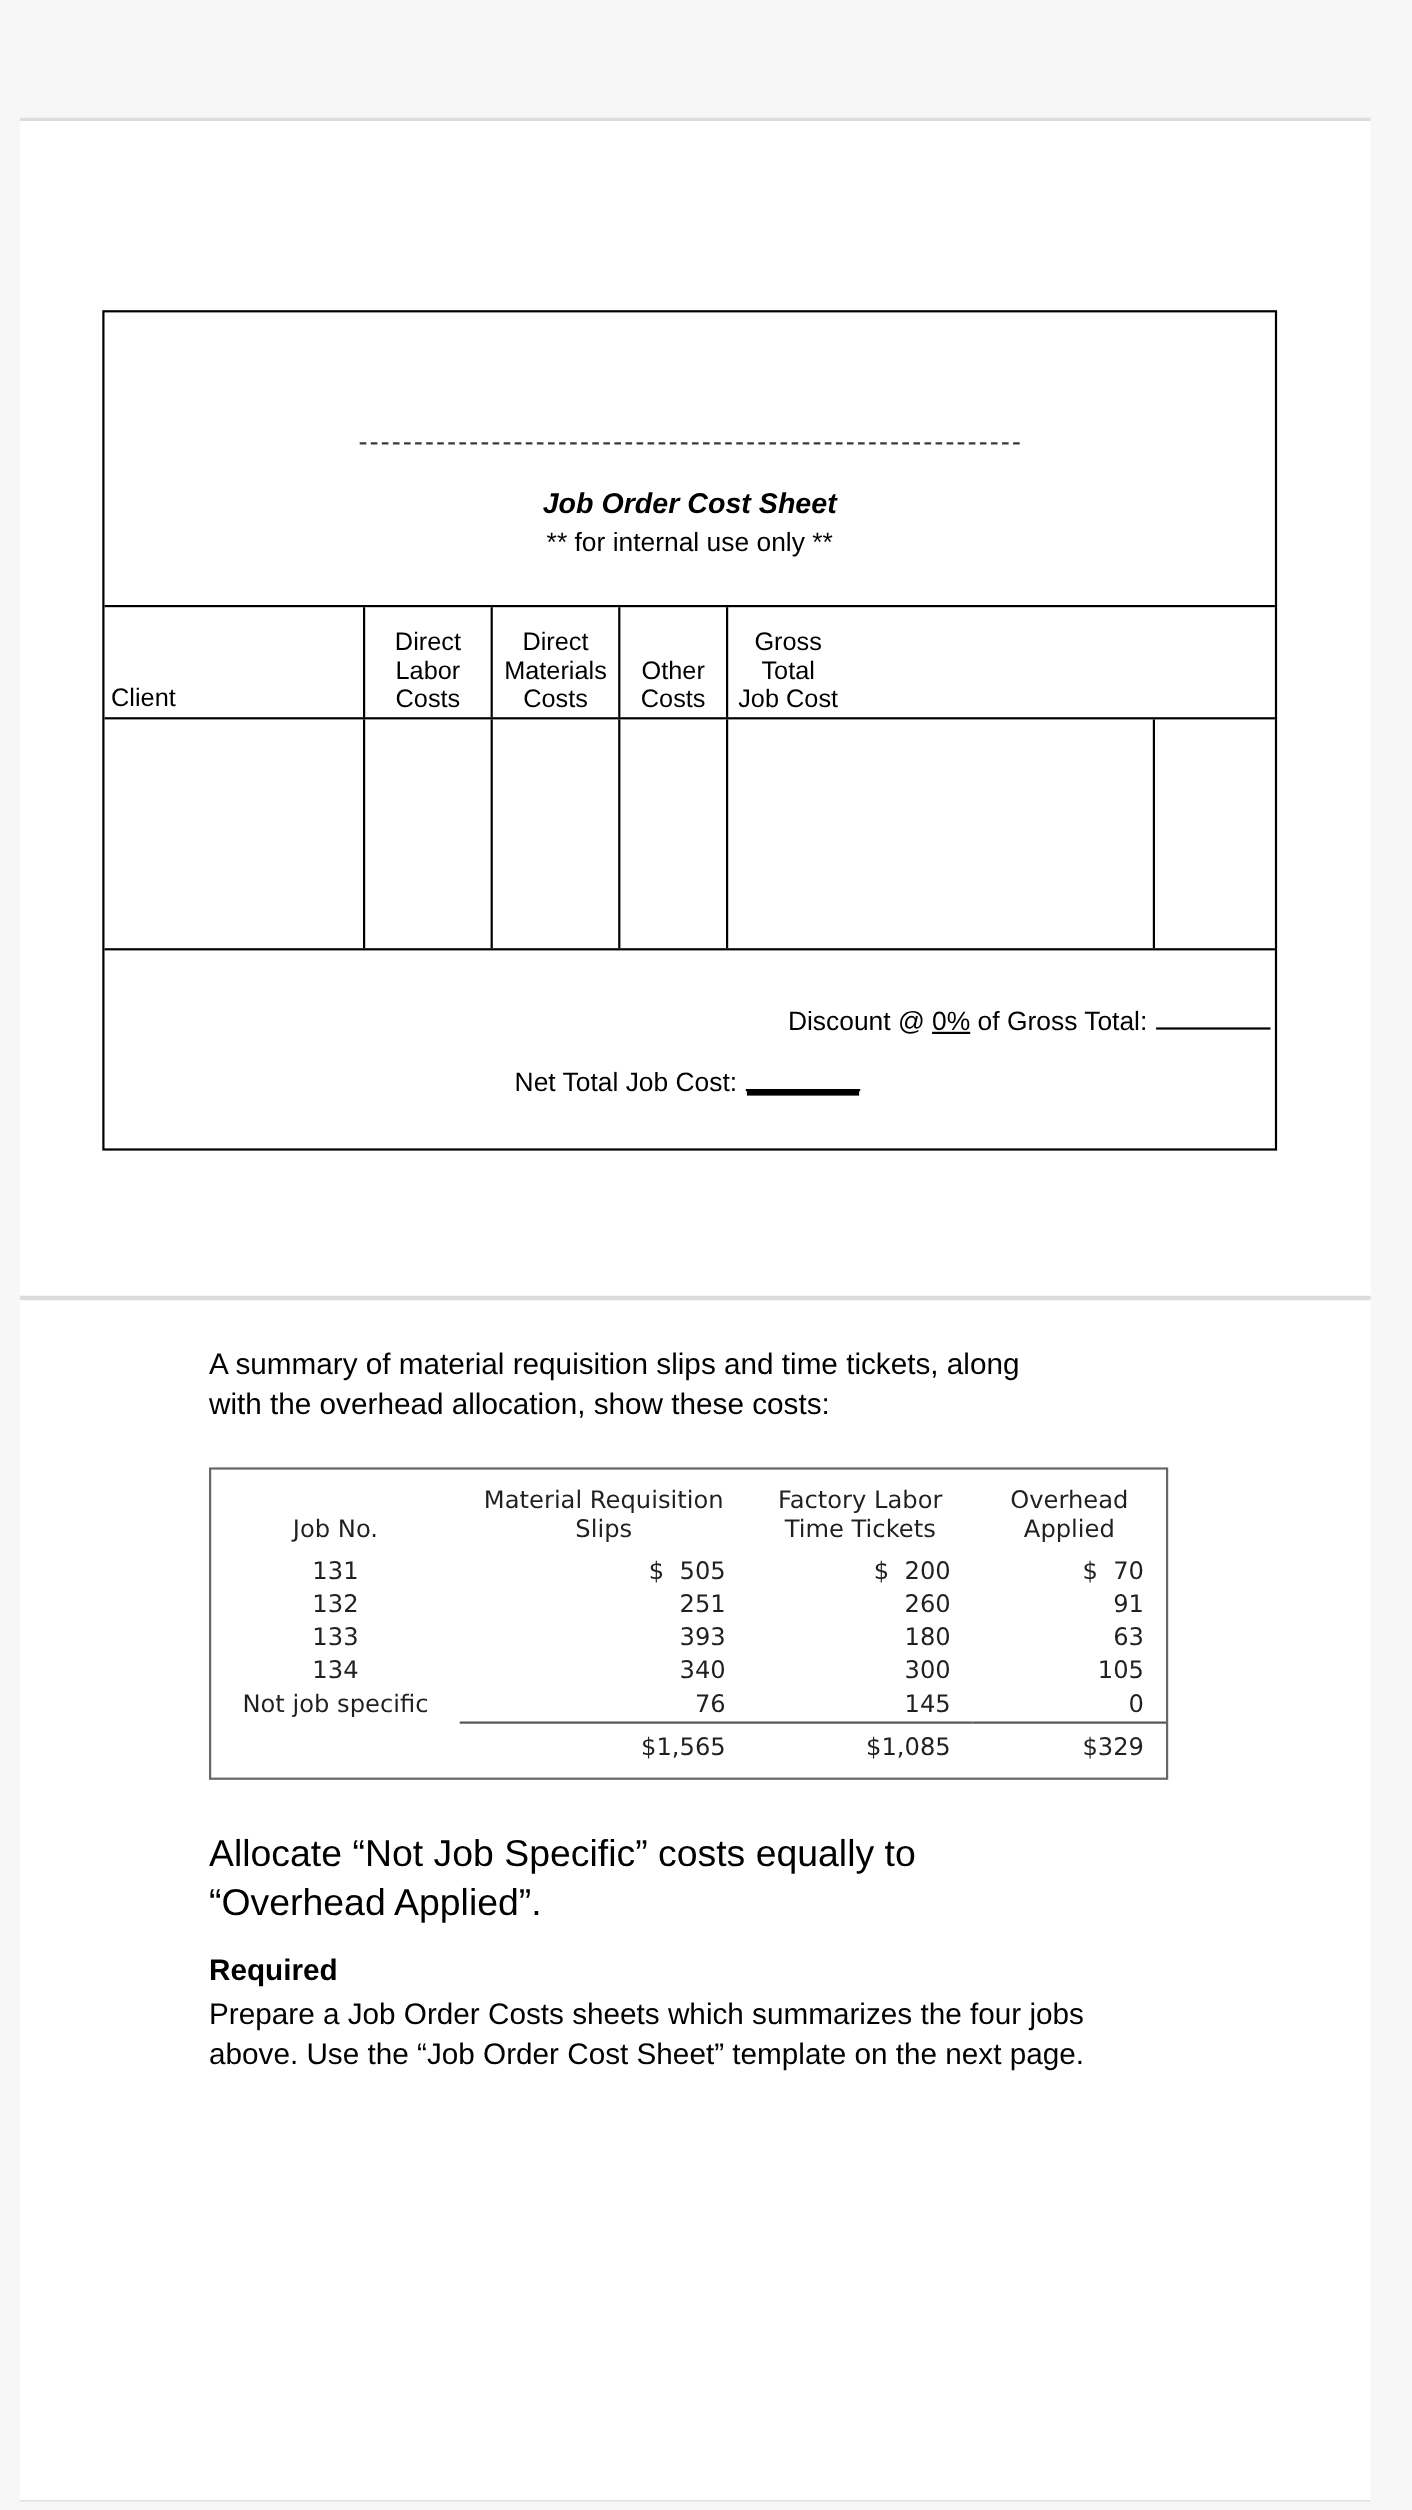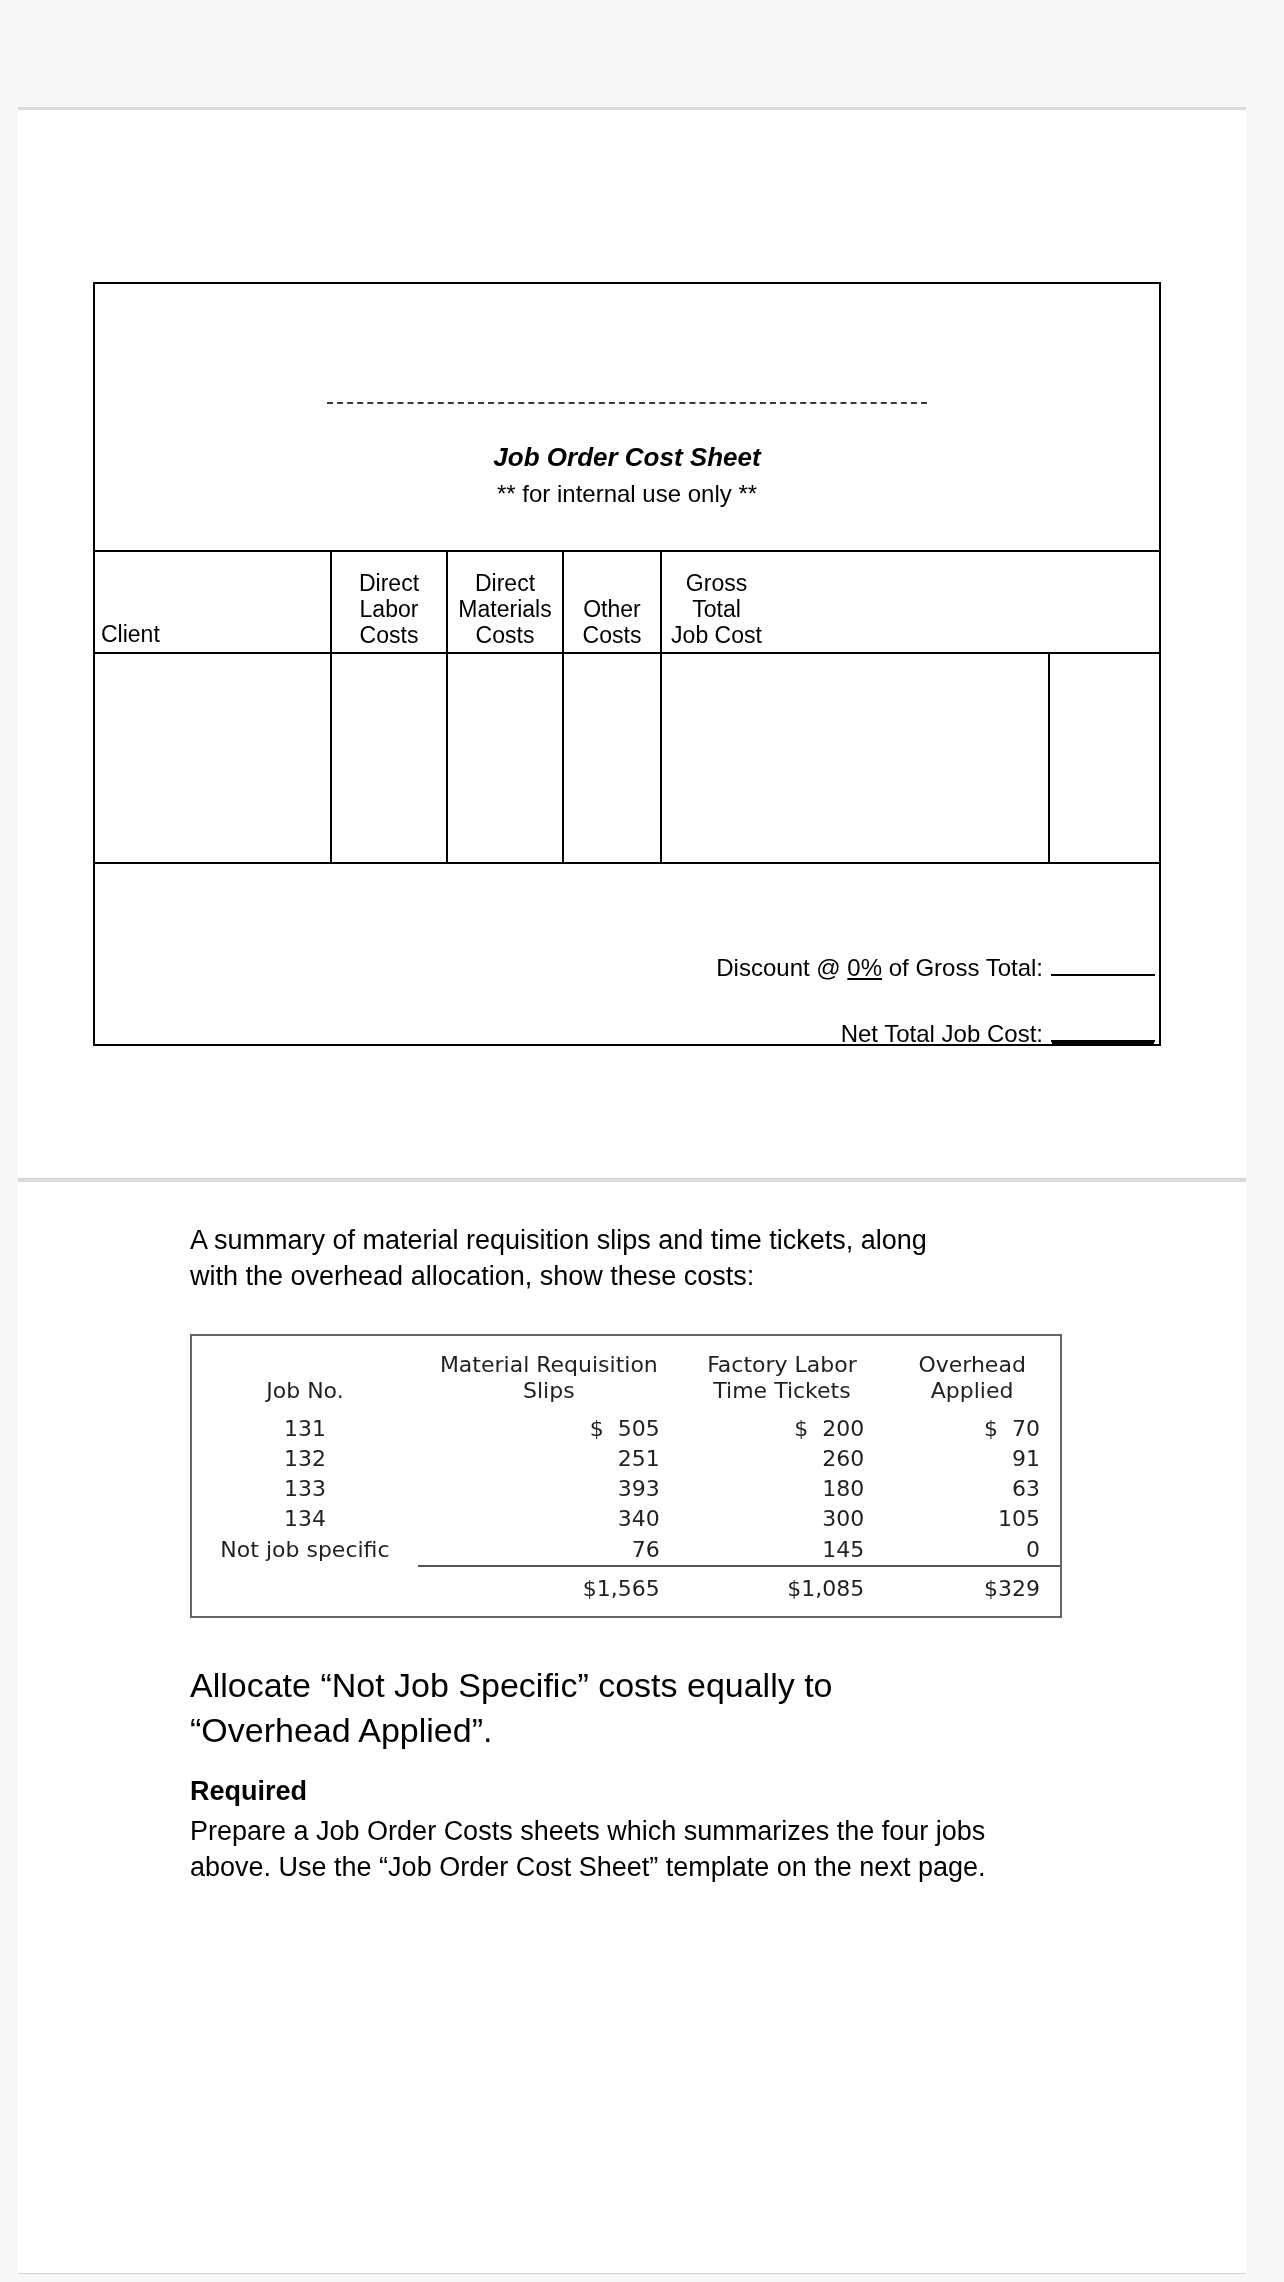--- a/index.html
+++ b/index.html
@@ -141,24 +141,23 @@
     position: relative;
     height: 180px;
   }
   .foot-line {
     position: absolute;
     right: 0;
     width: 100%;
     font-size: 24px;
     text-align: right;
     white-space: nowrap;
-    margin-top: 40px;
   }
   .foot-discount { top: 48px; }
-  .foot-net      { top: 114px; }
+  .foot-net      { top: 104px; text-align: center; }
   .foot-label {
     display: inline-block;
     padding-right: 8px;
   }
   .pct {
     text-decoration: underline;
   }
   .blank-line {
     display: inline-block;
     width: 104px;

